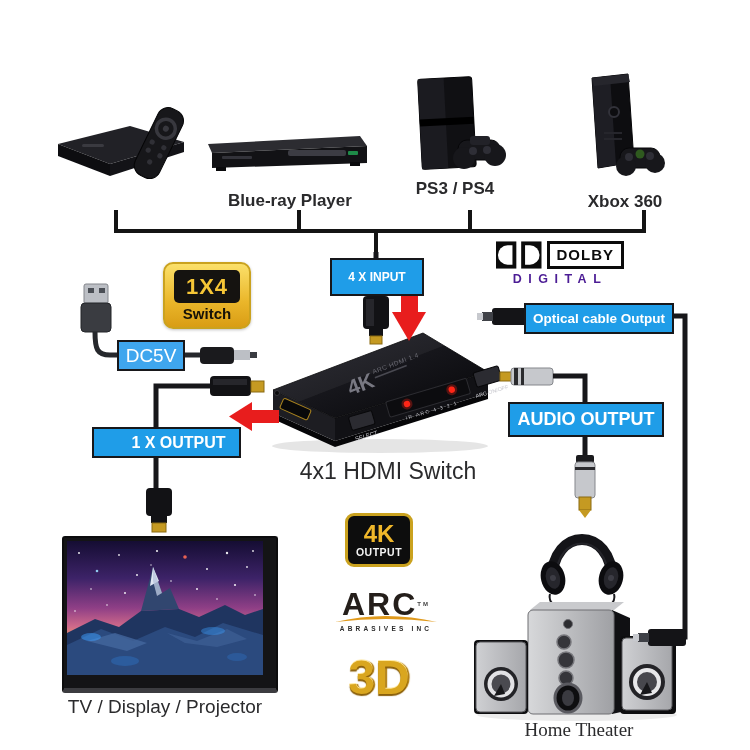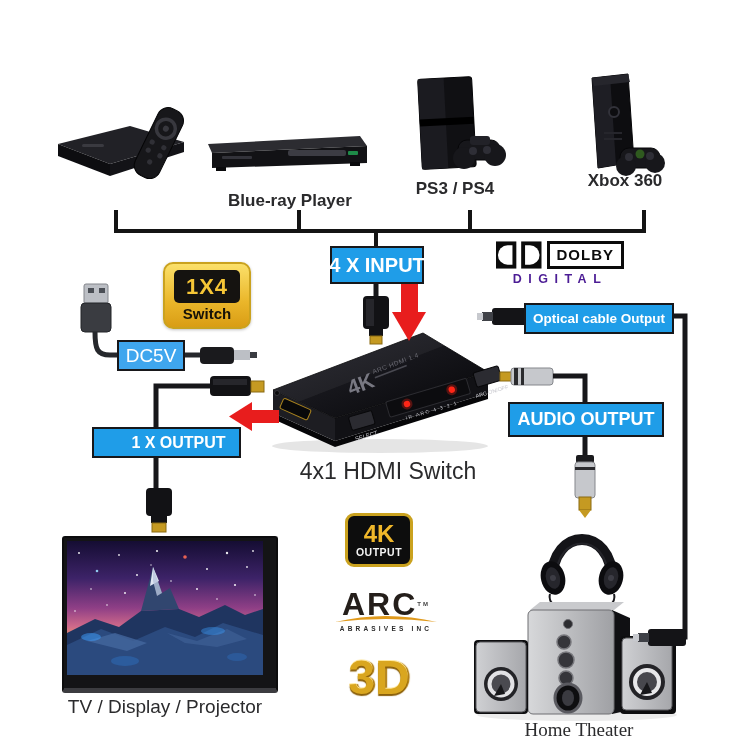--- a/index.html
+++ b/index.html
@@ -107,21 +107,21 @@
       <circle cx="68" cy="96" r="10" fill="#17171b"></circle>
       <circle cx="97" cy="93" r="10" fill="#17171b"></circle>
       <circle cx="82" cy="84" r="4.5" fill="#2f5a1f"></circle>
       <circle cx="71" cy="87" r="4" fill="#2e2e36"></circle>
       <circle cx="92" cy="86" r="4" fill="#2e2e36"></circle>
     </g>
   </svg>
 
   <div class="caption" style="left:215px;top:179px;width:150px;margin-top:12px;">Blue-ray Player</div>
   <div class="caption" style="left:395px;top:179px;width:120px;">PS3 / PS4</div>
-  <div class="caption" style="left:565px;top:171px;width:120px;">Xbox 360</div>
+  <div class="caption" style="left:565px;top:192px;width:120px;">Xbox 360</div>
 
   <svg class="abs" style="left:0;top:0;z-index:3" width="750" height="750" viewBox="0 0 750 750">
 
     <g stroke="#141414" stroke-width="4" fill="none">
       <path d="M116,210 V231 M299,210 V231 M470,210 V231 M644,210 V231"></path>
       <path d="M114,231 H646"></path>
       <path d="M376,231 V252"></path>
     </g>
 
     <g>
@@ -219,21 +219,21 @@
       <circle cx="146" cy="103" r="5.5" fill="#ff2617" opacity=".3"></circle>
       <circle cx="146" cy="103" r="3.2" fill="#ff2617"></circle>
       <circle cx="193" cy="102" r="5.5" fill="#ff2617" opacity=".3"></circle>
       <circle cx="193" cy="102" r="3.2" fill="#ff2617"></circle>
       <text x="168" y="118" text-anchor="middle" font-family="Liberation Sans, sans-serif" font-size="5" letter-spacing="1.5" fill="#bfbfc6">IR  ARC  4  3  2  1</text>
       <rect x="218" y="92" width="26" height="15" rx="2" fill="#2b2b31" stroke="#08080a"></rect>
       <text x="231" y="117" text-anchor="middle" font-family="Liberation Sans, sans-serif" font-size="5.5" fill="#c9c9cf">ARC ON/OFF</text>
     </g>
   </svg>
 
-  <div class="lbl" style="left:330px;top:246px;width:90px;height:34px;font-size:20px;">4 X INPUT</div>
+  <div class="lbl" style="left:330px;top:258px;width:90px;height:34px;font-size:12px;">4 X INPUT</div>
   <div class="lbl" style="left:117px;top:340px;width:64px;height:27px;font-size:19px;font-weight:500;background:#3fa6ee;">DC5V</div>
   <div class="lbl" style="left:524px;top:303px;width:146px;height:27px;font-size:13.5px;">Optical cable Output</div>
   <div class="lbl" style="left:508px;top:402px;width:152px;height:31px;font-size:18px;">AUDIO OUTPUT</div>
   <div class="lbl" style="left:92px;top:427px;width:121px;height:27px;font-size:16px;padding-left:24px;">1 X OUTPUT</div>
 
   <div id="badge-1x4">
     <div class="inner">1X4</div>
     <div class="sub">Switch</div>
   </div>
 

